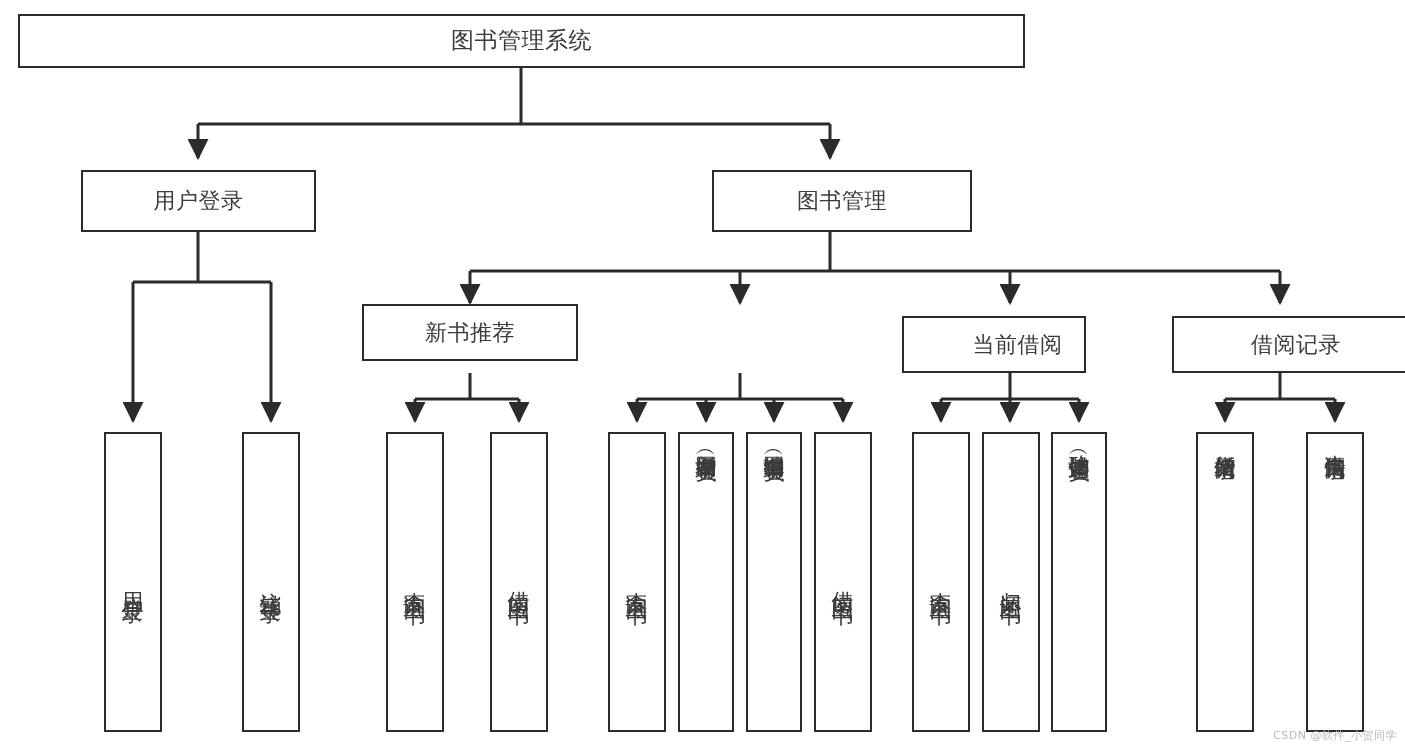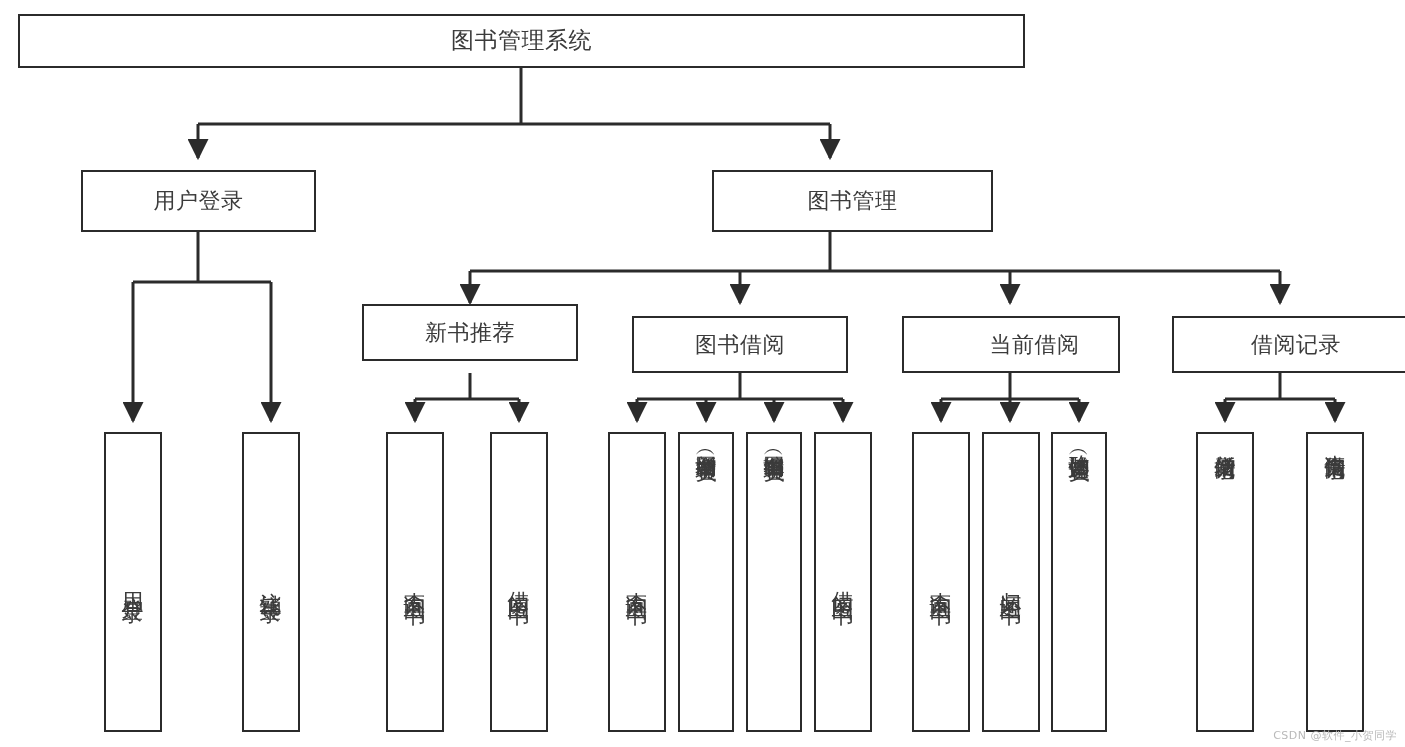--- a/index.html
+++ b/index.html
@@ -147,31 +147,28 @@
     </g>
   </svg>
 
   <div class="node root" style="left:18px; top:14px; width:1007px; height:54px;">
     <span class="node-label">图书管理系统</span>
   </div>
 
   <div class="node level2" style="left:81px; top:170px; width:235px; height:62px;">
     <span class="node-label">用户登录</span>
   </div>
-  <div class="node level2" style="left:712px; top:170px; width:281px; height:62px;">
+  <div class="node level2" style="left:712px; top:170px; width:260px; height:62px;">
     <span class="node-label">图书管理</span>
   </div>
 
   <div class="node level3" style="left:362px; top:304px; width:216px; height:57px;">
     <span class="node-label">新书推荐</span>
   </div>
-  <div class="node level3" style="left:632px; top:316px; width:216px; height:57px;">
-    <span class="node-label">图书借阅</span>
-  </div>
-  <div class="node level3" style="left:902px; top:316px; width:218px; height:57px;padding-left:47px;">
+  <div class="node level3" style="left:902px; top:316px; width:184px; height:57px;padding-left:47px;">
     <span class="node-label">当前借阅</span>
   </div>
   <div class="node level3" style="left:1172px; top:316px; width:248px; height:57px;">
     <span class="node-label">借阅记录</span>
   </div>
 
   <div class="node leaf centered mid-text" style="left:104px; top:432px; width:58px; height:300px;">
     <span class="node-label">用户登录</span>
   </div>
   <div class="node leaf centered mid-text" style="left:242px; top:432px; width:58px; height:300px;">

